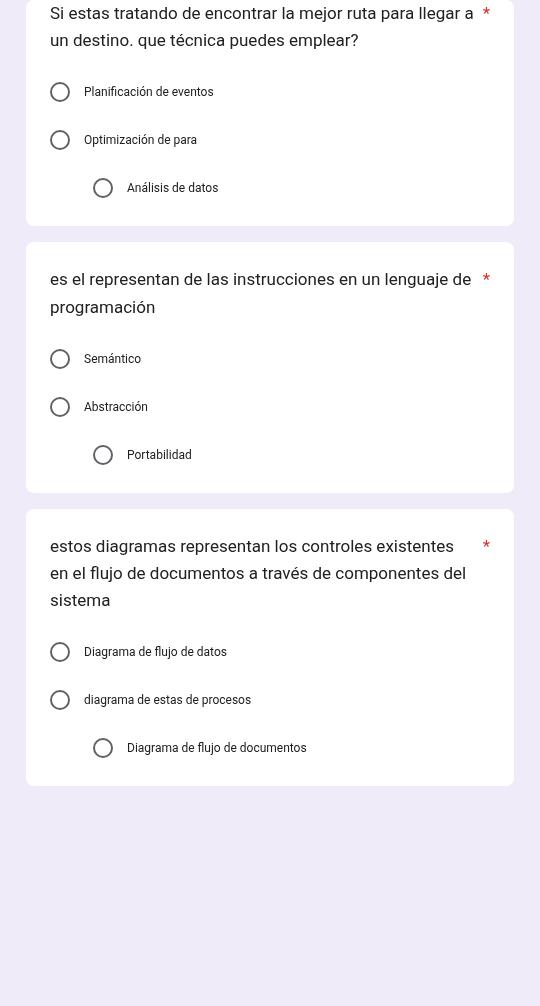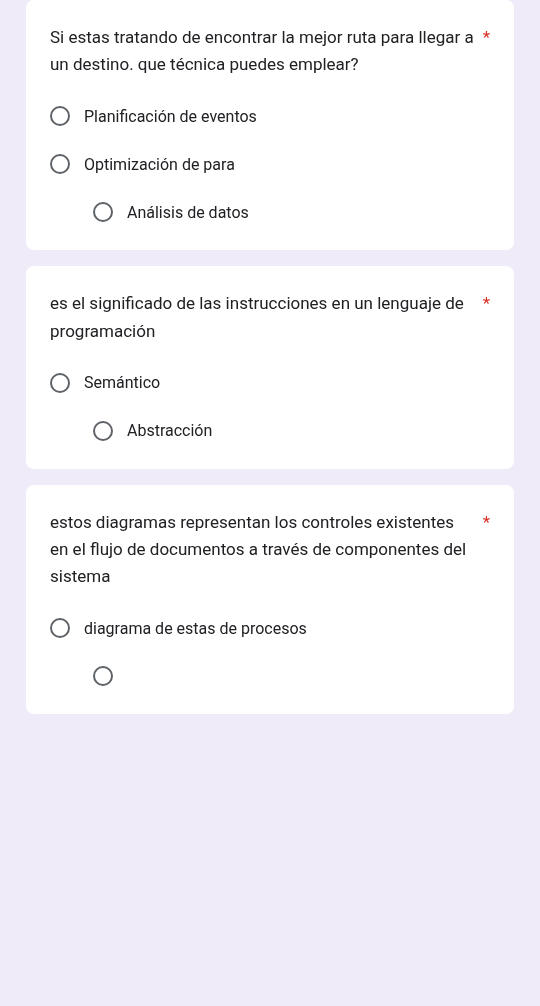--- a/index.html
+++ b/index.html
@@ -48,28 +48,27 @@
     }
     .radio-circle {
       width: 20px;
       height: 20px;
       border-radius: 50%;
       border: 2px solid #5f6368;
       flex-shrink: 0;
       margin-right: 14px;
     }
     .option-label {
-      font-size: 16px;
+      font-size: 12px;
       color: #202124;
     }
     .first-card {
       padding-top: 0;
     }
     .first-card .question-header {
-      padding-top: 24px;
     }
   </style>
 </head>
 <body>
 
 <div class="card first-card">
   <div class="question-header">
     <span class="question-text">Si estas tratando de encontrar la mejor ruta para llegar a un destino. que técnica puedes emplear?</span>
     <span class="required-asterisk">*</span>
   </div>
@@ -82,38 +81,47 @@
     <span class="option-label">Optimización de para</span>
   </div>
   <div class="option-row">
     <span class="radio-circle"></span>
     <span class="option-label">Análisis de datos</span>
   </div>
 </div>
 
 <div class="card">
   <div class="question-header">
-    <span class="question-text">es el significado de las instrucciones en un lenguaje de programación</span>
+    <span class="question-text">es el representan de las instrucciones en un lenguaje de programación</span>
     <span class="required-asterisk">*</span>
   </div>
   <div class="option-row">
     <span class="radio-circle"></span>
     <span class="option-label">Semántico</span>
   </div>
   <div class="option-row">
     <span class="radio-circle"></span>
     <span class="option-label">Abstracción</span>
   </div>
+  <div class="option-row">
+    <span class="radio-circle"></span>
+    <span class="option-label">Portabilidad</span>
+  </div>
 </div>
 
 <div class="card">
   <div class="question-header">
     <span class="question-text">estos diagramas representan los controles existentes en el flujo de  documentos  a través de componentes del sistema</span>
     <span class="required-asterisk">*</span>
   </div>
   <div class="option-row">
     <span class="radio-circle"></span>
+    <span class="option-label">Diagrama de flujo de datos</span>
+  </div>
+  <div class="option-row">
+    <span class="radio-circle"></span>
     <span class="option-label">diagrama de estas de procesos</span>
   </div>
   <div class="option-row">
     <span class="radio-circle"></span>
+    <span class="option-label">Diagrama de flujo de documentos</span>
   </div>
 </div>
 
 </body></html>

